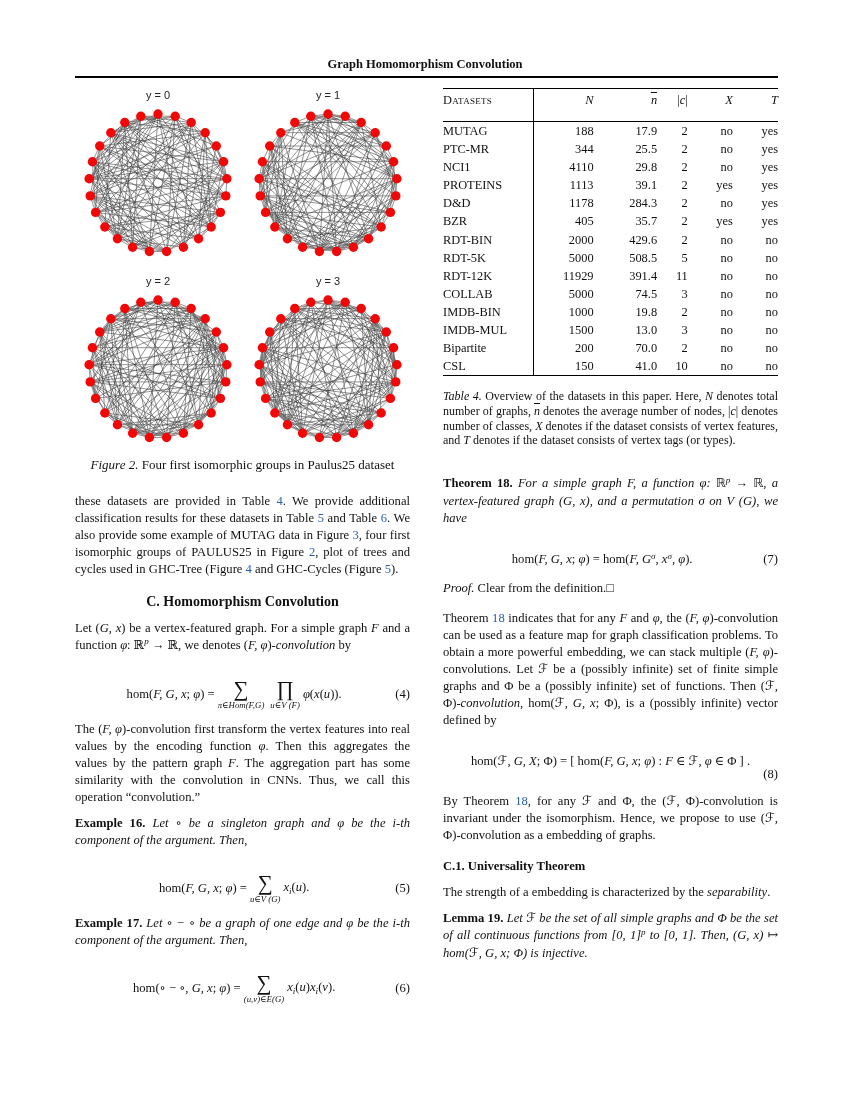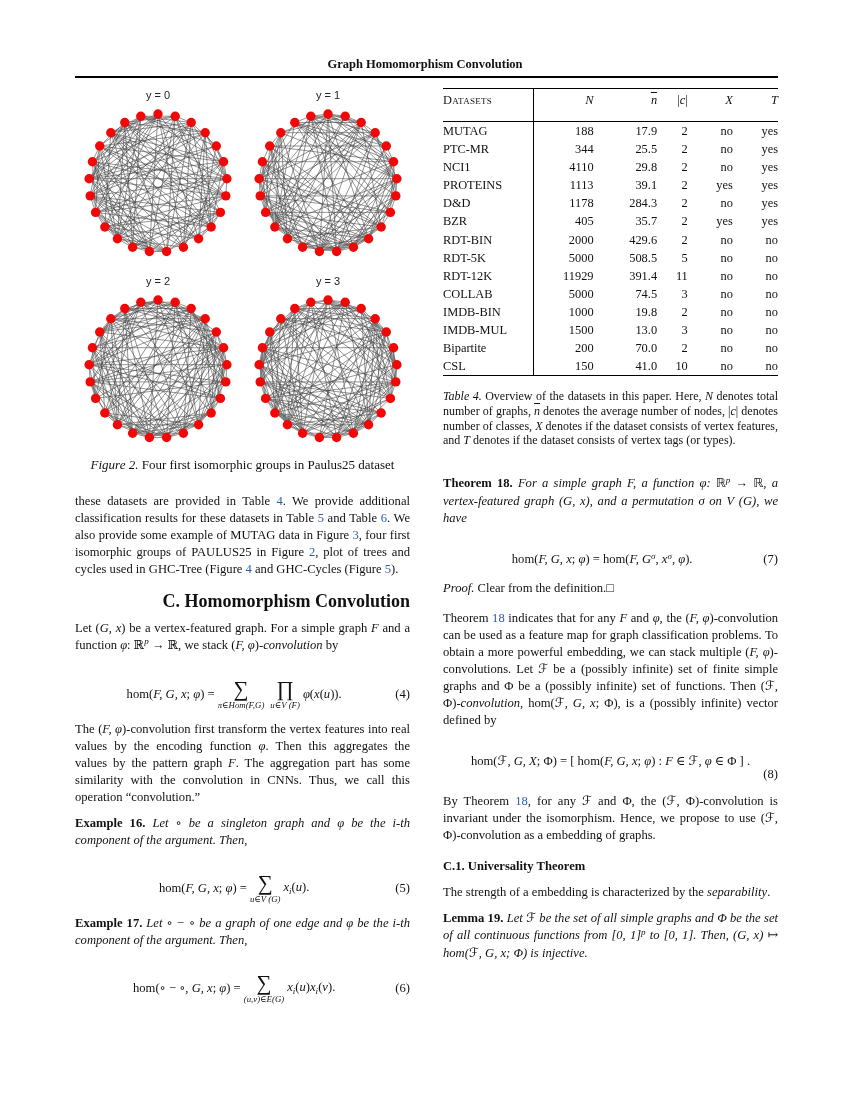--- a/index.html
+++ b/index.html
@@ -17,21 +17,21 @@
   .col-right{left:443px;}
   p{margin:0 0 9px;}
 
   
   .fig-grid{display:grid;grid-template-columns:166px 166px;column-gap:4px;row-gap:10px;margin:0 0 8px;}
   .panel-title{text-align:center;font-family:Liberation Sans, sans-serif;
     font-size:11px;color:#222;height:14px;line-height:14px;}
   .graph-svg{display:block;margin:0 auto;}
   .fig-caption{font-size:13px;line-height:14.5px;text-align:center;margin:4px 0 20px;}
 
-  .section-heading{font-size:18px;font-weight:bold;text-align:right;margin:15px 0 10px;}
+  .section-heading{font-size:14px;font-weight:bold;text-align:center;margin:15px 0 10px;}
   .subsection-heading{font-size:12.6px;font-weight:bold;text-align:left;margin:14px 0 9px;}
 
   
   .equation{display:flex;align-items:center;margin:24px 0 11px;}
   .eq-body{flex:1;display:flex;justify-content:center;align-items:center;flex-wrap:nowrap;}
   .eq-num{margin-left:2px;}
   .eq-num-line{text-align:right;margin:-6px 0 10px;}
   .bigop{display:inline-flex;flex-direction:column;align-items:center;margin:0 3px;}
   .bigop .op{font-size:21px;line-height:21px;}
   .bigop .opsub{font-size:8.8px;line-height:10px;white-space:nowrap;}
@@ -811,21 +811,21 @@
         </svg>
     </div>
   </div>
 
   <div class="fig-caption"><span class="seg-i">Figure 2.</span><span> Four first isomorphic groups in Paulus25 dataset</span></div>
 
   <p><span>these datasets are provided in Table </span><span class="seg-link">4</span><span>. We provide additional classification results for these datasets in Table </span><span class="seg-link">5</span><span> and Table </span><span class="seg-link">6</span><span>. We also provide some example of MUTAG data in Figure </span><span class="seg-link">3</span><span>, four first isomorphic groups of PAULUS25 in Figure </span><span class="seg-link">2</span><span>, plot of trees and cycles used in GHC-Tree (Figure </span><span class="seg-link">4</span><span> and GHC-Cycles (Figure </span><span class="seg-link">5</span><span>).</span></p>
 
   <div class="section-heading">C. Homomorphism Convolution</div>
 
-  <p><span>Let (</span><span class="seg-i">G, x</span><span>) be a vertex-featured graph. For a simple graph </span><span class="seg-i">F</span><span> and a function </span><span class="seg-i">φ</span><span>: ℝ</span><span class="seg-supi">p</span><span> → ℝ, we stack (</span><span class="seg-i">F, φ</span><span>)-</span><span class="seg-i">convolution</span><span> by</span></p>
+  <p><span>Let (</span><span class="seg-i">G, x</span><span>) be a vertex-featured graph. For a simple graph </span><span class="seg-i">F</span><span> and a function </span><span class="seg-i">φ</span><span>: ℝ</span><span class="seg-supi">p</span><span> → ℝ, we denotes (</span><span class="seg-i">F, φ</span><span>)-</span><span class="seg-i">convolution</span><span> by</span></p>
 
   <div class="equation">
     <span class="eq-body">
       <span><span>hom(</span><span class="seg-i">F, G, x</span><span>; </span><span class="seg-i">φ</span><span>) =  </span></span>
       <span class="bigop">
         <span class="op">∑</span>
         <span class="opsub"><span class="seg-i">π∈Hom(F,G)</span></span>
       </span>
       <span class="bigop">
         <span class="op">∏</span>

